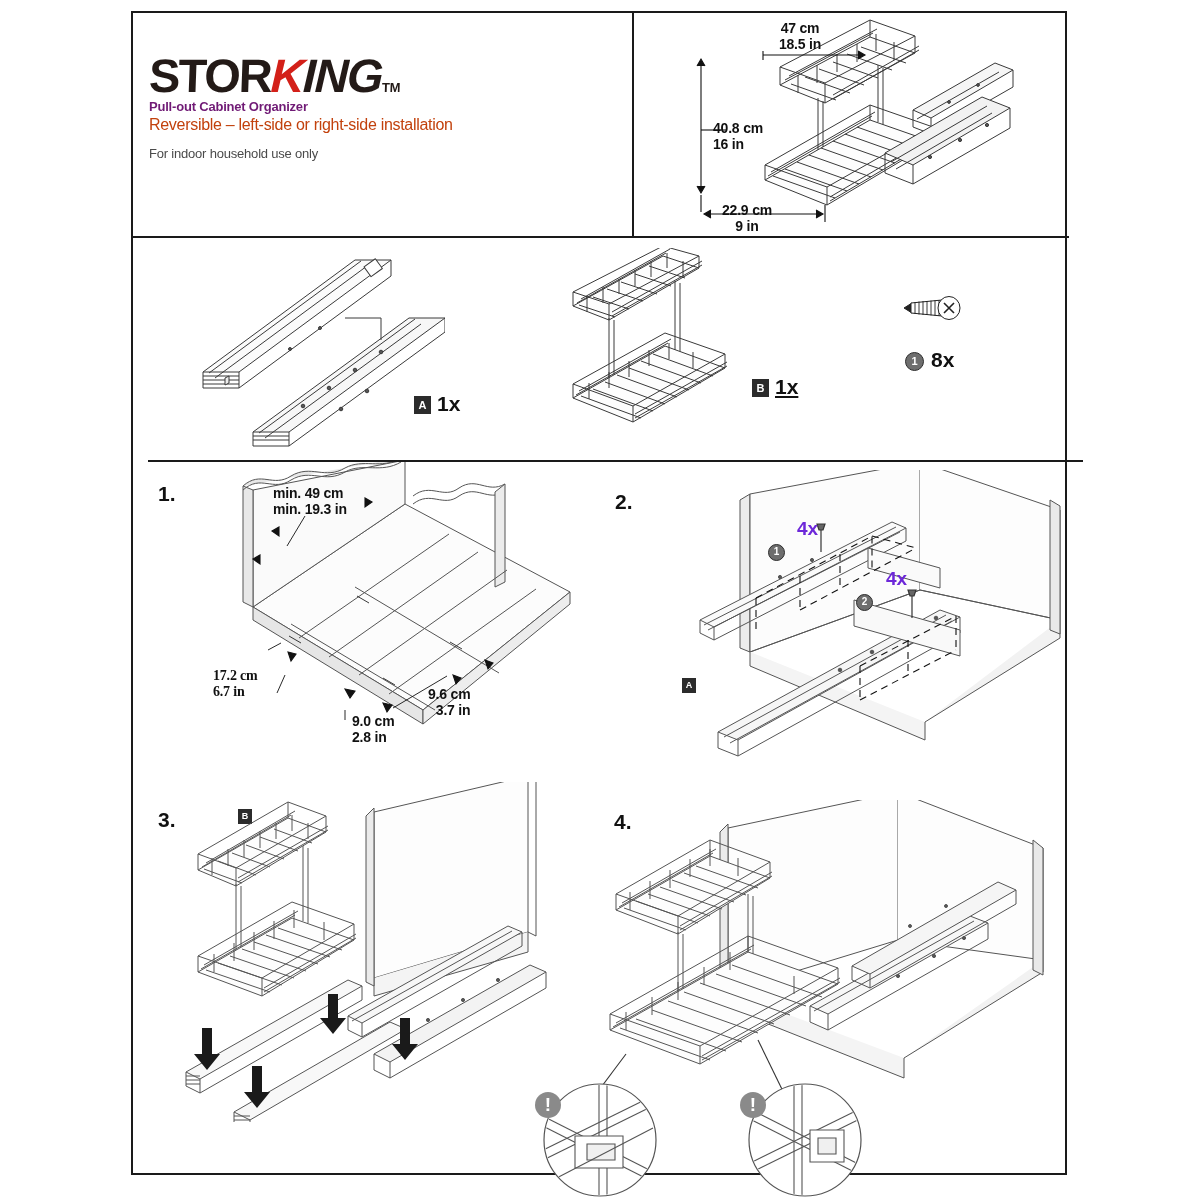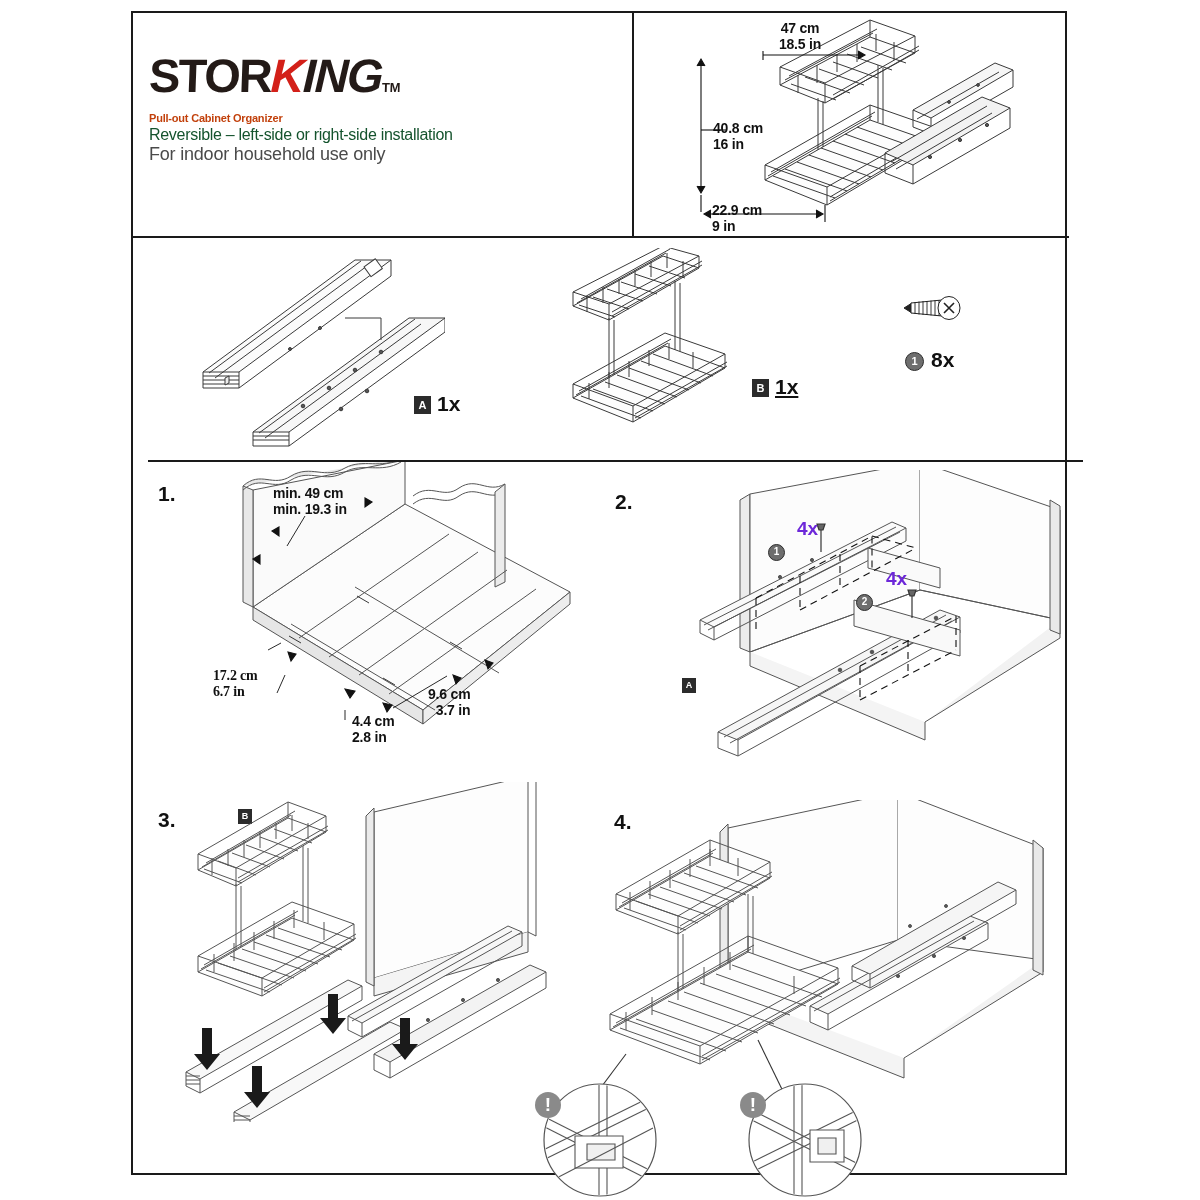--- a/index.html
+++ b/index.html
@@ -59,35 +59,34 @@
     transform: skewX(-2deg);
   }
   .logo .stor { font-style: normal; color: #231a17; letter-spacing: -2px;}
   .logo .k { color: #d32019; font-style: italic; }
   .logo .ing { color: #231a17; font-style: italic; }
   .logo .tm {
     font-size: 13px; font-style: normal; font-weight: bold;
     vertical-align: baseline; letter-spacing: 0; color: #231a17;
   }
   .prod-title {
-    margin-top: 13px;
-    font-size: 11px;
-    font-weight: bold;
-    color: #c2410c;
+    font-size: 13px;
+    font-weight: bold;
+    color: #701a75;
     letter-spacing: -0.2px;
   }
   .prod-sub {
     margin-top: 2px;
     font-size: 16px;
-    color: #14532d;
+    color: #c2410c;
     letter-spacing: -0.3px;
   }
   .prod-note {
-    margin-top: 0;
-    font-size: 18px;
+    margin-top: 12px;
+    font-size: 13px;
     color: #4a4a4a;
     letter-spacing: -0.2px;
   }
 
   
   .dim {
     position: absolute;
     font-size: 14px;
     font-weight: bold;
     color: #111;
@@ -266,21 +265,21 @@
         <path d="M46 195 L39 199 L46 203" fill="#111"></path>
         <path d="M151 195 L158 199 L151 203" fill="#111"></path>
       </g>
     </svg>
   </div>
 
   <div class="dim" style="left:745px; top:20px; width:110px; text-align:center;">47 cm
 18.5 in</div>
   <div class="dim" style="left:713px; top:120px; width:58px; text-align:left;">40.8 cm
 16 in</div>
-  <div class="dim" style="left:712px; top:202px; width:70px; text-align:left;">22.9 cm
+  <div class="dim" style="left:712px; top:202px; width:70px; text-align:center;">22.9 cm
 9 in</div>
 
   <div class="art" style="left:195px; top:252px;">
     <svg width="250" height="195" viewBox="0 0 250 195">
       <g fill="none" stroke="#3a3a3a" stroke-width="1" stroke-linejoin="round">
 
         <path d="M8 120 L160 8 L196 8 L44 120 Z" fill="#fbfbfb"></path>
         <path d="M8 120 L8 136 L44 136 L44 120"></path>
         <path d="M44 136 L196 24 L196 8"></path>
         <path d="M14 121 L166 9"></path>
@@ -444,21 +443,21 @@
           <path d="M198 246 L252 214"></path>
         </g>
       </g>
     </svg>
   </div>
 
   <div class="dim" style="left:248px; top:485px;margin-left:25px;">min. 49 cm
 min. 19.3 in</div>
   <div class="dim" style="left:213px; top:668px;font-family:Liberation Serif, serif;">17.2 cm
 6.7 in</div>
-  <div class="dim" style="left:352px; top:713px;">4.4 cm
+  <div class="dim" style="left:352px; top:713px;">9.0 cm
 2.8 in</div>
   <div class="dim" style="left:428px; top:686px;text-align:right;">9.6 cm
 3.7 in</div>
 
   <div class="step-num" style="left:615px; top:490px;">2.</div>
 
   <div class="art" style="left:640px; top:470px;">
     <svg width="430" height="300" viewBox="0 0 430 300">
       <g fill="none" stroke="#555" stroke-width="1" stroke-linejoin="round">
 

